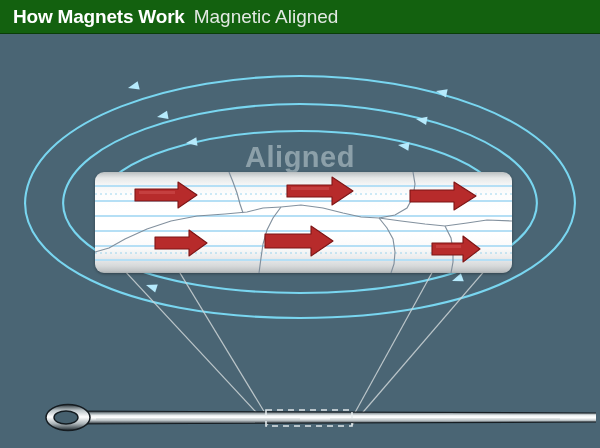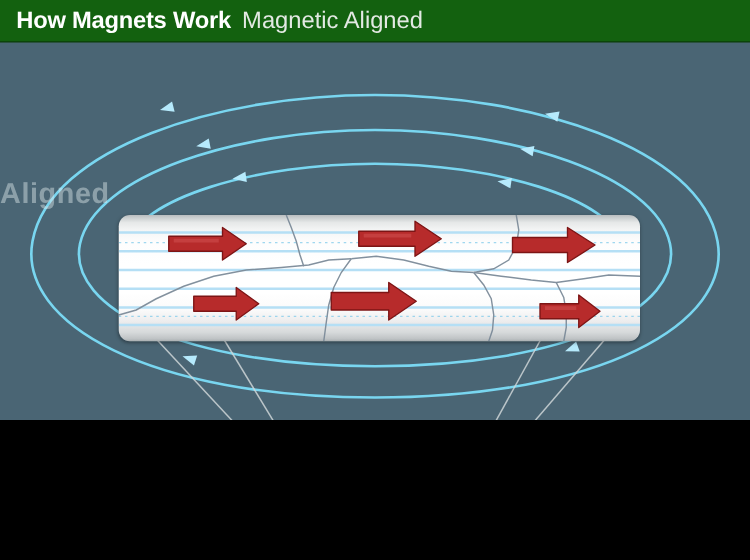--- a/index.html
+++ b/index.html
@@ -1,18 +1,18 @@
 <!DOCTYPE html>
 <html><head>
 <meta charset="utf-8">
 <style>
   html,body{margin:0;padding:0;background:#000;}
   body{font-family:"Liberation Sans", sans-serif;}
   #stage{
-    position:relative;width:600px;height:336px;overflow:hidden;
+    position:relative;width:600px;height:448px;overflow:hidden;
     background:#f9a8d4;
   }
   
   #header{
     position:absolute;left:0;top:0;width:600px;height:33px;
     background:#13610f;
     display:flex;align-items:center;
     box-sizing:border-box;padding-left:13px;
     box-shadow:0 1px 0 #0a3d08;
     z-index:40;
@@ -26,22 +26,22 @@
     font-family:"Liberation Sans", sans-serif;white-space:nowrap;
   }
   
   #scene{
     position:absolute;left:0;top:33px;width:600px;height:415px;
     background:#4a6574;overflow:hidden;
   }
   #fieldsvg{position:absolute;left:0;top:0;width:600px;height:415px;}
   
   #aligned{
-    position:absolute;left:0;top:108px;width:600px;text-align:left;
-    font-size:23px;font-weight:bold;color:rgba(222,232,236,0.45);
+    position:absolute;left:0;top:108px;width:600px;text-align:center;
+    font-size:29px;font-weight:bold;color:rgba(222,232,236,0.45);
     letter-spacing:0.5px;font-family:"Liberation Sans", sans-serif;
     z-index:12;pointer-events:none;
   }
   
   #bar{
     position:absolute;left:95px;top:139px;width:417px;height:101px;
     border-radius:9px;overflow:hidden;z-index:20;
     background:linear-gradient(to bottom,
       #b9bdbf 0px,#c9cdce 2px,#e6e8e8 6px,#f4f5f5 12px,
       #fdfdfd 22px,#ffffff 40px,#ffffff 62px,#fafafa 76px,

